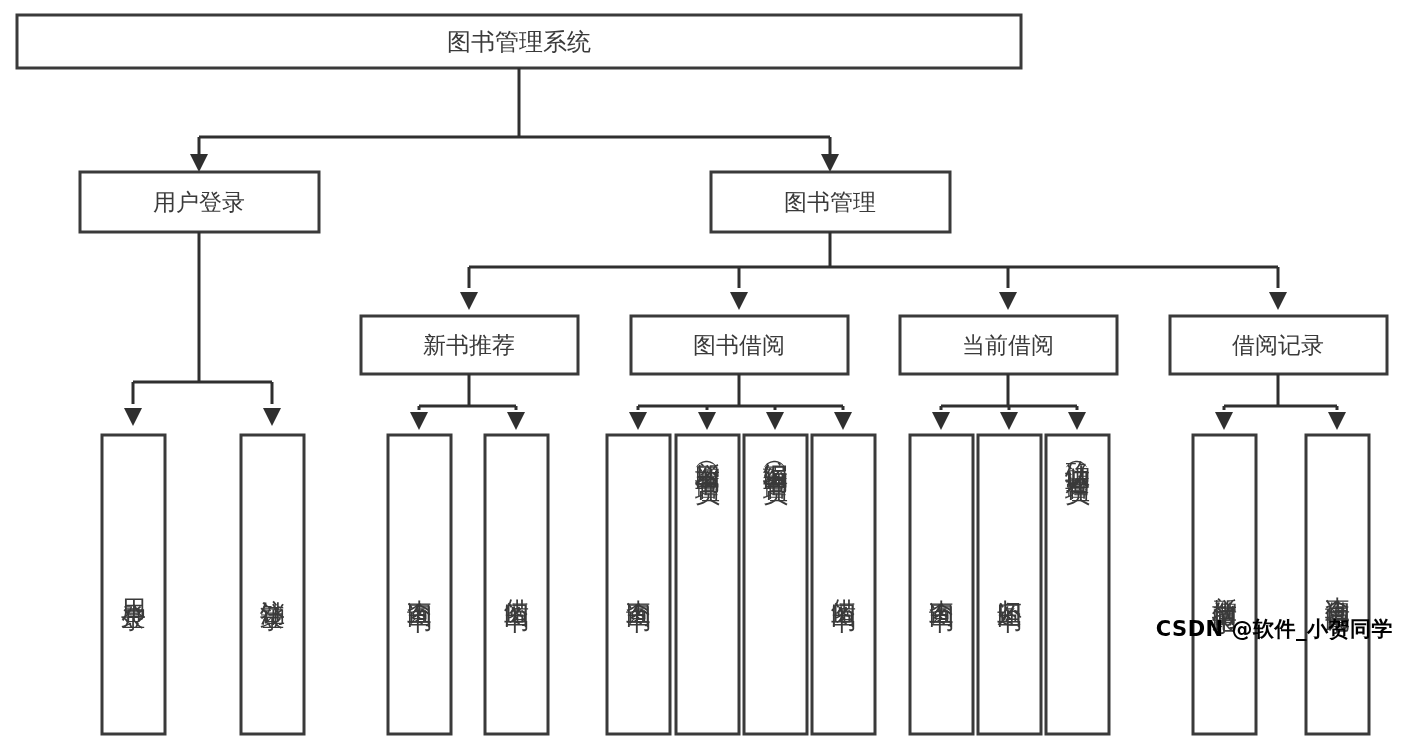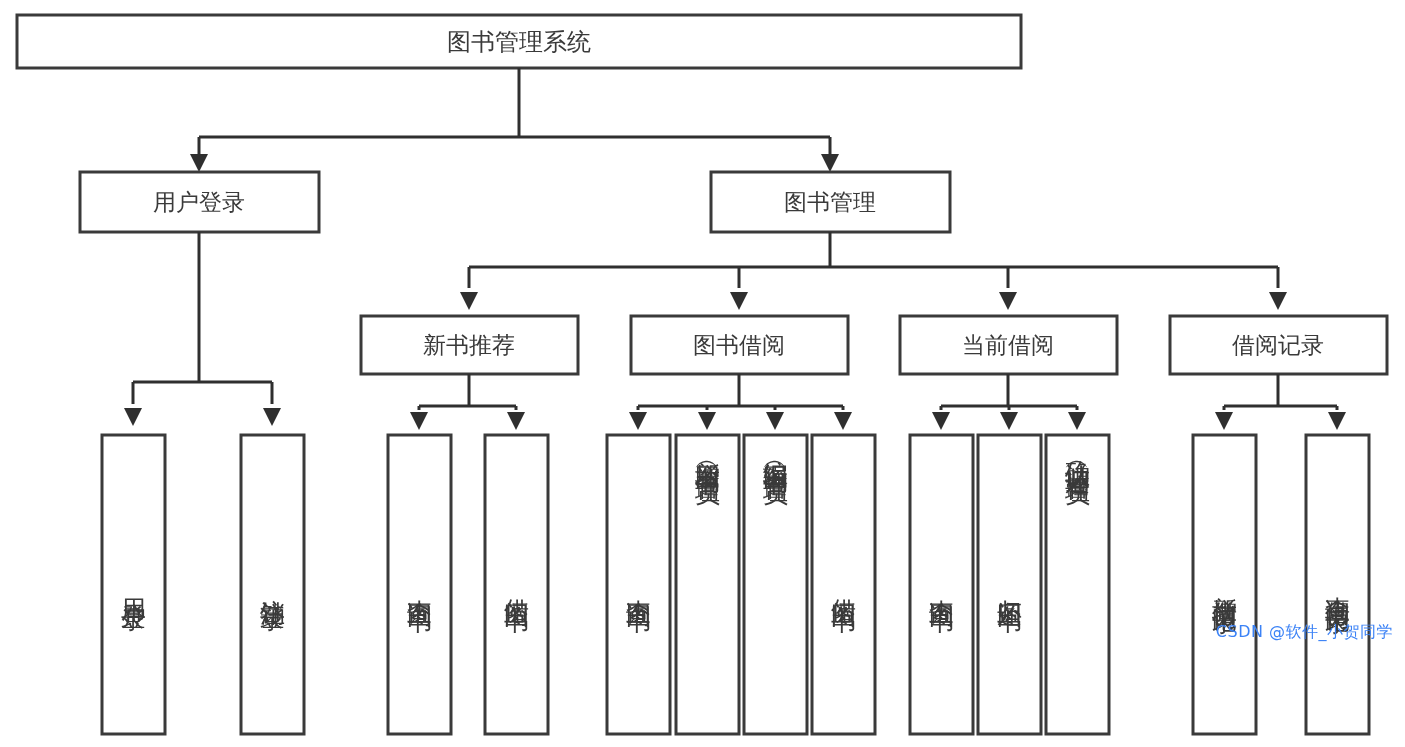--- a/index.html
+++ b/index.html
@@ -74,24 +74,25 @@
     color: #3a3a3a;
     letter-spacing: 3px;
     white-space: nowrap;
     text-align: left;
   }
   .watermark {
     position: absolute;
     right: 12px;
     bottom: 6px;
     font-family: "DejaVu Sans", "Liberation Sans", sans-serif;
-    font-size: 16px;
-    color: #3b82f6;
+    font-size: 21px;
+    color: #000000;
     white-space: nowrap;
     letter-spacing: 0.5px;
+    font-weight: bold;
   }
 </style>
 </head>
 <body>
 
 <div id="diagram-root">
 
   <svg class="diagram-canvas" viewBox="0 0 1405 747" xmlns="http://www.w3.org/2000/svg">
 
     <defs>

